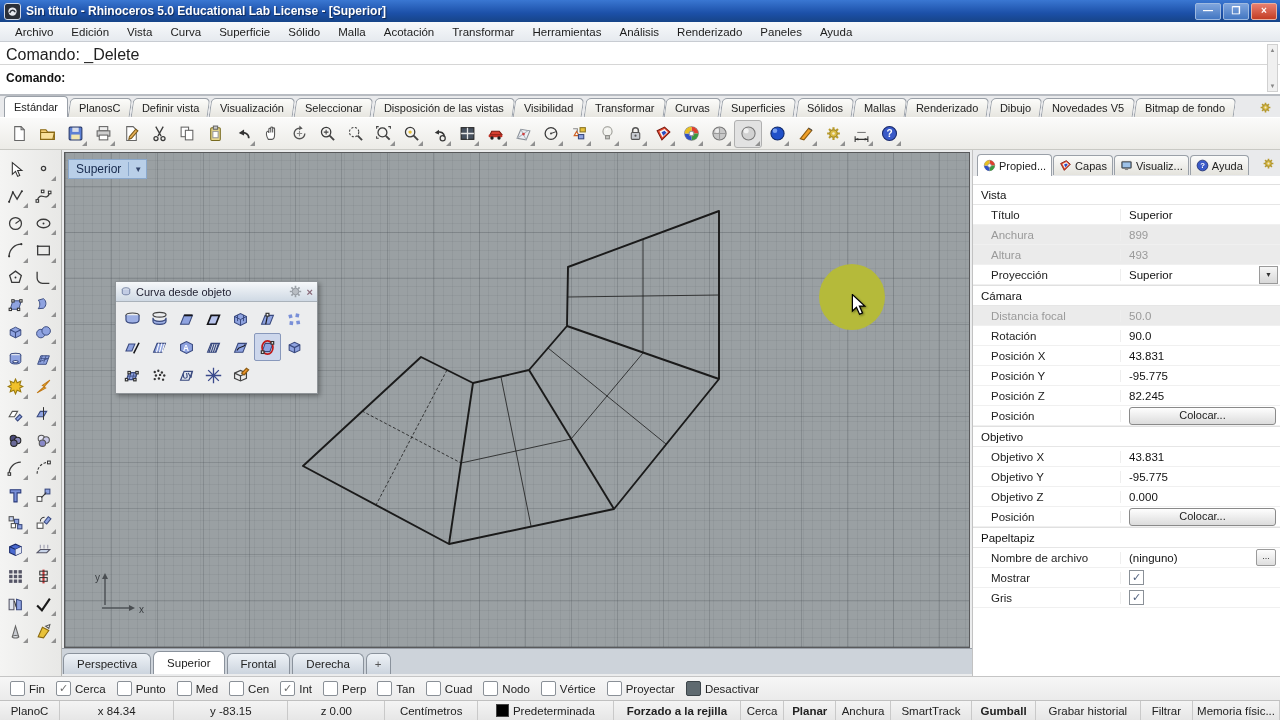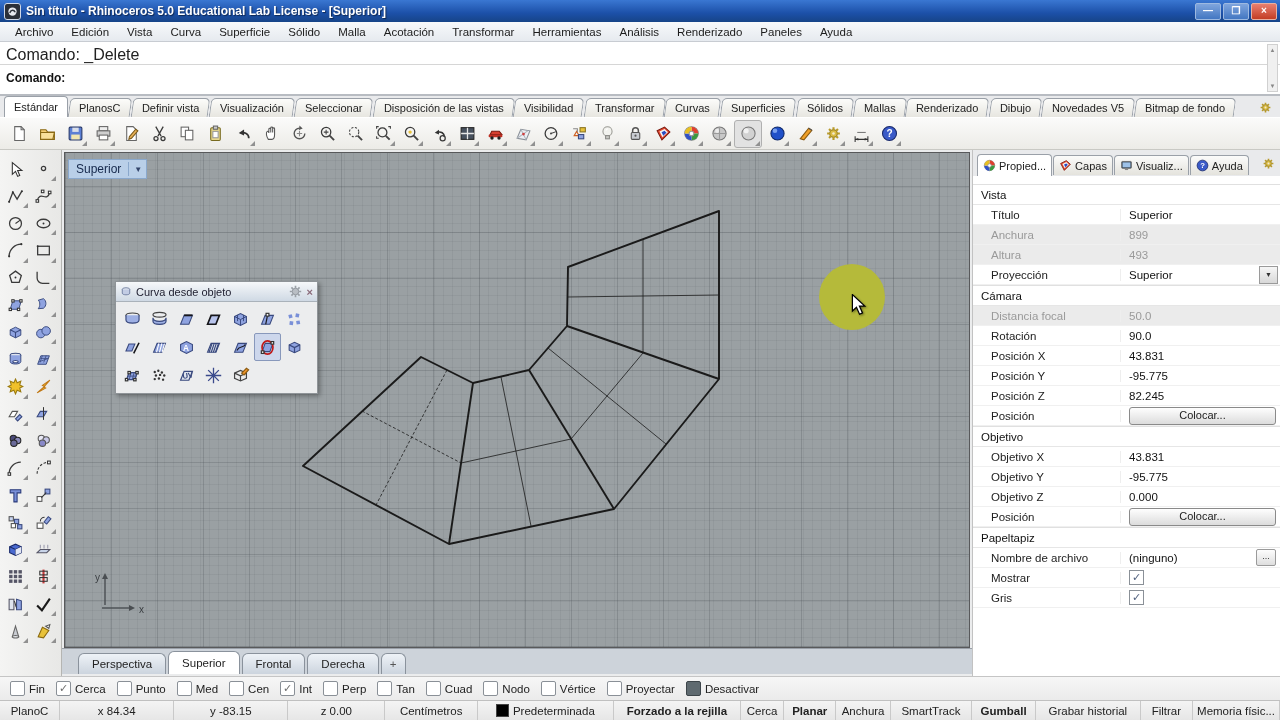--- a/index.html
+++ b/index.html
@@ -52,21 +52,21 @@
   #cursor{position:absolute;filter:drop-shadow(1px 1px 1px rgba(0,0,0,.4));}
   
   #palette{position:absolute;left:115px;top:281px;width:201px;background:#ecedee;border:1px solid #8f9498;box-shadow:2px 2px 5px rgba(0,0,0,.35);}
   #palette .ptitle{height:19px;background:linear-gradient(#f6f8fa,#cfd9e4);border-bottom:1px solid #aab2ba;display:flex;align-items:center;font-size:11px;color:#223;padding:0 4px;}
   #palette .ptitle .txt{flex:1;margin-left:4px;}
   #palette .pbody{padding:3px 2px 4px 3px;}
   #palette .prow{display:flex;}
   .picon{width:27px;height:28px;display:flex;align-items:center;justify-content:center;border-radius:2px;}
   .picon.active{background:#cdd7ec;border:1px solid #8898bb;box-sizing:border-box;}
   
-  #vptabs{position:absolute;left:62px;top:648px;width:910px;height:26px;background:#cdd3da;border-top:1px solid #9aa0a8;display:flex;align-items:flex-end;padding-left:16px;box-sizing:border-box;}
+  #vptabs{position:absolute;left:62px;top:648px;width:910px;height:26px;background:#cdd3da;border-top:1px solid #9aa0a8;display:flex;align-items:flex-end;padding-left:1px;box-sizing:border-box;}
   .vtab{height:20px;padding:0 13px;margin-right:2px;border:1px solid #8a929c;border-bottom:none;border-radius:6px 6px 0 0;background:linear-gradient(#eef2f7,#ccd4de);font-size:11.5px;color:#222;display:flex;align-items:center;}
   .vtab.active{background:#fff;font-weight:normal;height:22px;}
   .vtab.add{padding:0 8px;color:#555;}
   
   #rightpanel{position:absolute;left:972px;top:150px;width:308px;height:526px;background:#fff;border-left:1px solid #c2c2c2;box-sizing:border-box;}
   #rtabs{height:26px;background:#e9eaec;display:flex;align-items:center;padding:4px 2px 0 4px;box-sizing:border-box;}
   .rtab{height:19px;padding:0 5px;margin-right:1px;border:1px solid #9aa0a8;border-bottom:none;border-radius:4px 4px 0 0;background:linear-gradient(#fbfbfa,#e4e3dd);font-size:11px;color:#222;display:flex;align-items:center;gap:3px;white-space:nowrap;}
   .rtab.active{background:#fff;height:21px;}
   #rtabs .gear{margin-left:auto;margin-right:3px;margin-bottom:4px;}
   #propgrid{margin-top:8px;font-size:11.5px;color:#222;}

